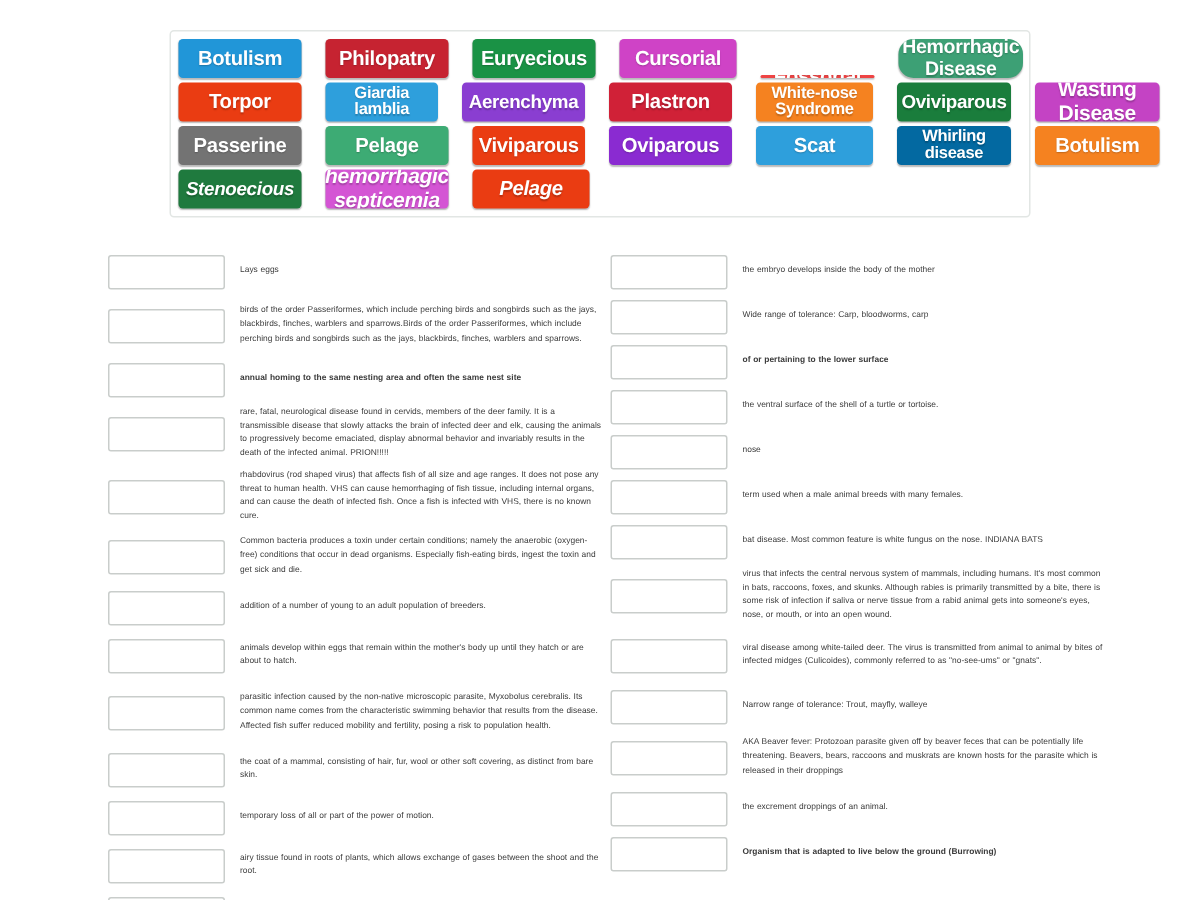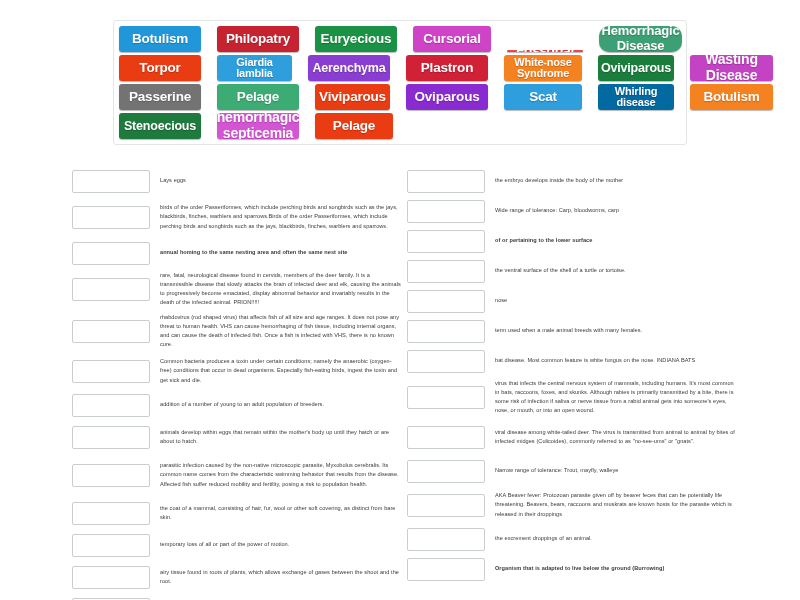--- a/index.html
+++ b/index.html
@@ -33,21 +33,21 @@
   }
 
   .tile-row {
     display: flex;
     flex-direction: row;
     align-items: stretch;
     gap: 16px;
     margin-bottom: 3px;
     height: 26px;
   }
-  .tile-row:last-child { margin-bottom: 0; }
+  .tile-row:last-child { margin-bottom: 0; font-style: italic; }
 
   .tile {
     display: flex;
     align-items: center;
     justify-content: center;
     text-align: center;
     color: #ffffff;
     font-weight: bold;
     border-radius: 3px;
     box-sizing: border-box;

